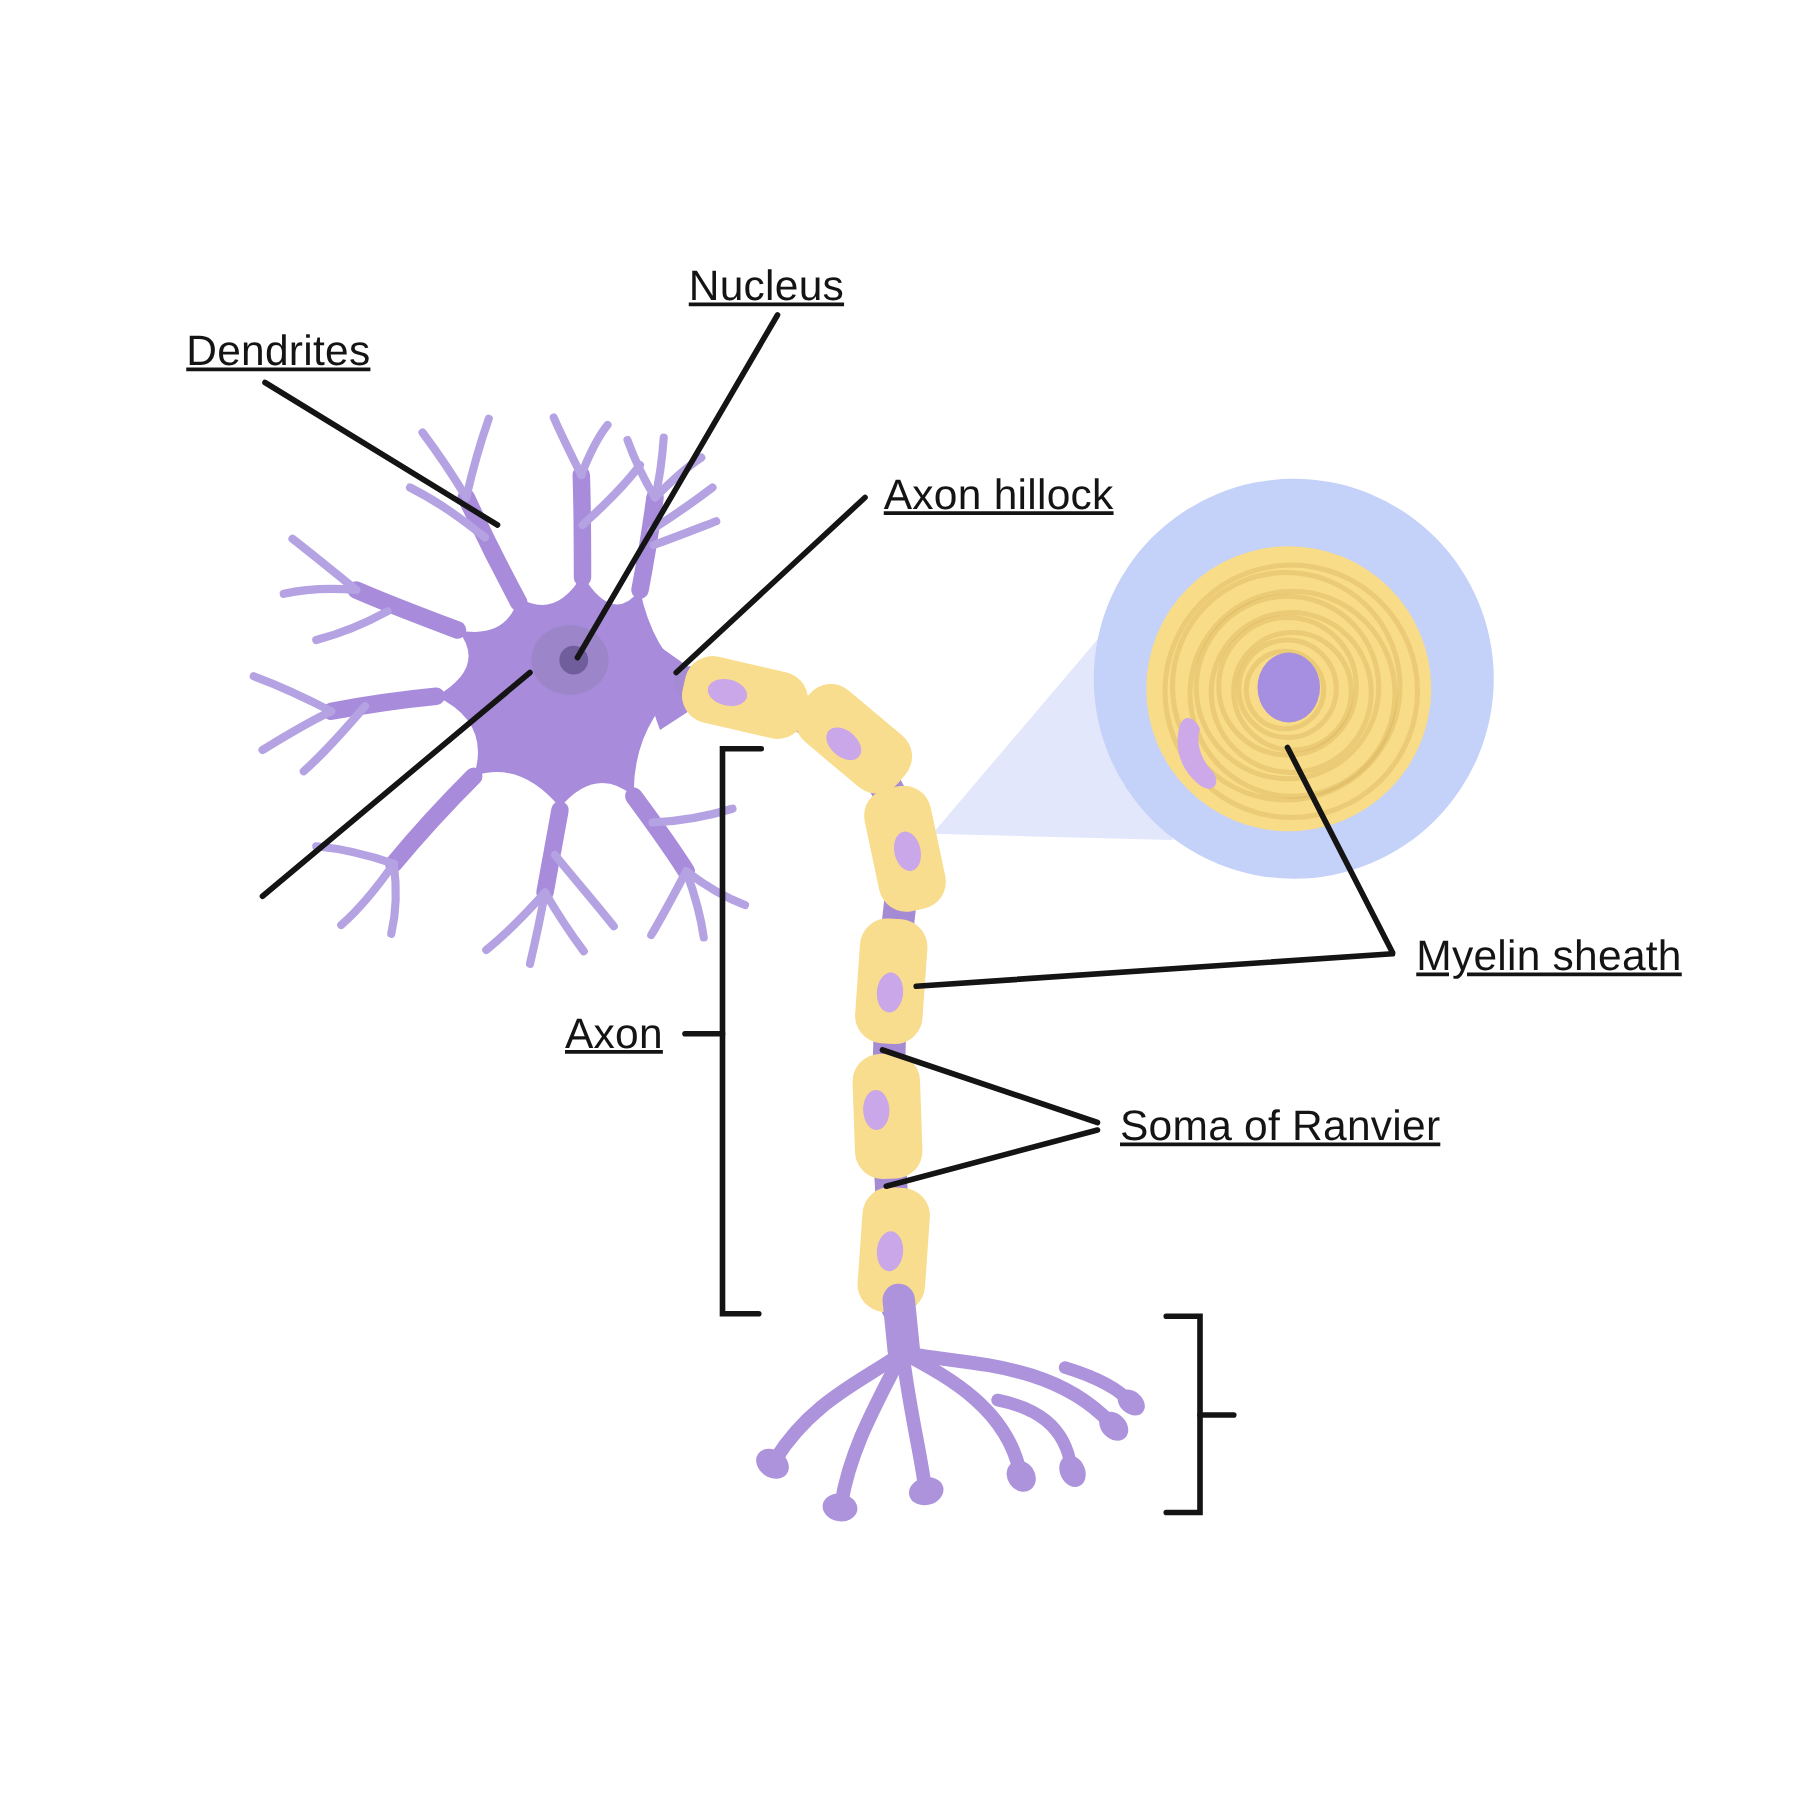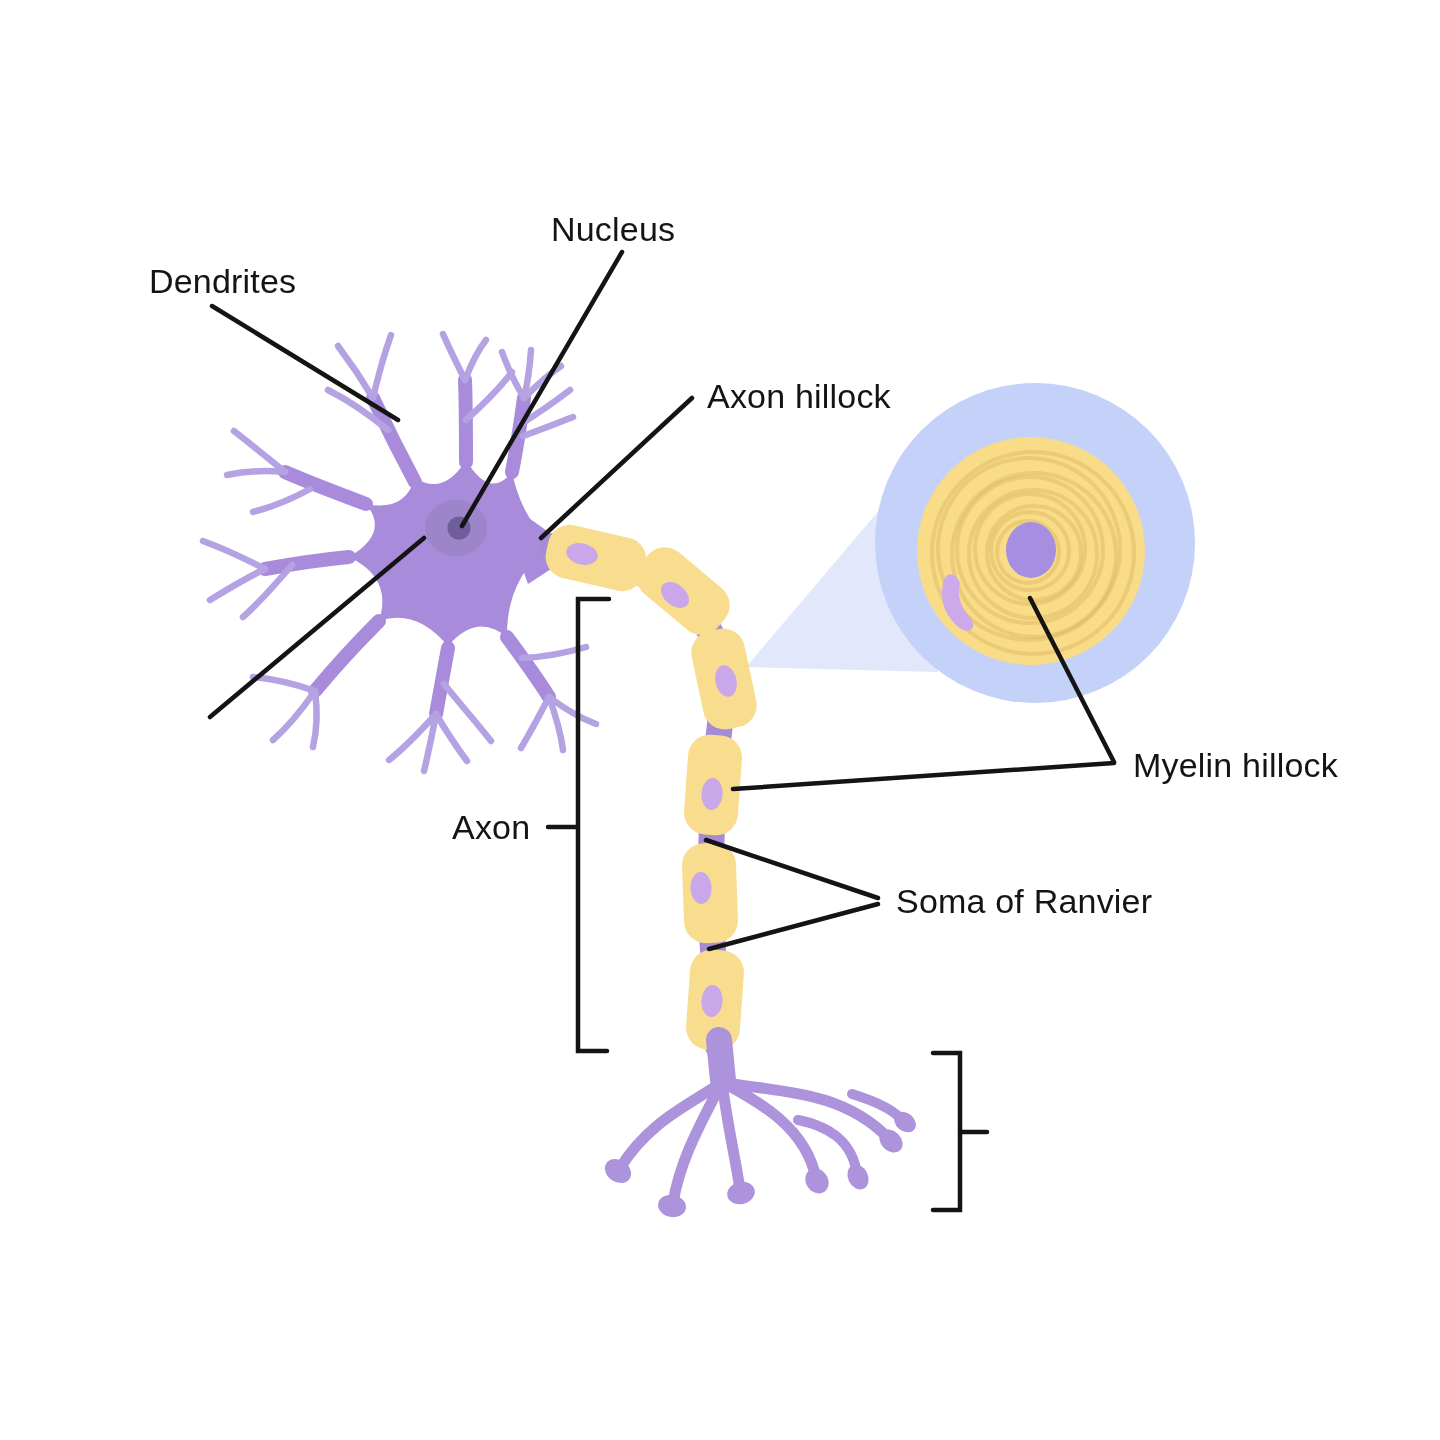--- a/index.html
+++ b/index.html
@@ -1,20 +1,20 @@
 <!DOCTYPE html>
 <html style="--text: #141414; --line: #141414; --soma: #A88CDB; --dendrite: #B4A2E3; --nucleus-outer: #8F7FB8; --nucleus-inner: #6F5D9C; --myelin: #F9DD8E; --node: #A58AD4; --oval: #C9A7E8; --terminal: #AC93DC; --sheath-circle: #C4D1F8; --beam: #E2E7FB; --cross-yellow: #F9DC87; --ring: #D9B660; --axon-core: #A68EE0; --crescent: #CDA9E9;"><head>
 <meta charset="utf-8">
 <style>
   html,body{margin:0;padding:0;background:#fff;}
   #stage{position:relative;width:1440px;height:1440px;background:#fff;overflow:hidden;
          font-family:"Liberation Sans","DejaVu Sans",sans-serif;}
   #art{position:absolute;left:0;top:0;width:1440px;height:1440px;}
   .label{position:absolute;font-size:34px;line-height:40px;color:var(--text,#141414);
-         white-space:nowrap;letter-spacing:0.2px;}
+         white-space:nowrap;letter-spacing:0.2px;text-decoration:underline;}
   .copyright{font-size:36px;}
   
   .ln{stroke:var(--line,#141414);stroke-width:4.5;fill:none;stroke-linecap:round;stroke-linejoin:miter;}
   .twig{stroke:var(--dendrite,#B4A2E3);stroke-width:6.5;fill:none;stroke-linecap:round;}
   .trunk{stroke:var(--soma,#A88CDB);stroke-width:14;fill:none;stroke-linecap:round;}
   .soma{fill:var(--soma,#A88CDB);}
   .nucleus-outer{fill:var(--nucleus-outer,#8F7FB8);opacity:.5;}
   .nucleus-inner{fill:var(--nucleus-inner,#6F5D9C);}
   .spine{stroke:var(--node,#A58AD4);stroke-width:26;fill:none;stroke-linecap:round;stroke-linejoin:round;}
   .seg{fill:var(--myelin,#F9DD8E);}
@@ -159,15 +159,15 @@
       <path class="ln" d="M 548 827 L 578 827"></path>
       <path class="ln" d="M 933 1053 L 960 1053 L 960 1210 L 933 1210"></path>
       <path class="ln" d="M 960 1132 L 987 1132"></path>
     </g>
   </svg>
 
   <div class="label" style="left:149px;top:261px">Dendrites</div>
   <div class="label" style="left:551px;top:209px">Nucleus</div>
   <div class="label" style="left:707px;top:376px">Axon hillock</div>
   <div class="label" style="left:452px;top:807px">Axon</div>
-  <div class="label" style="left:1133px;top:745px">Myelin hillock</div>
+  <div class="label" style="left:1133px;top:745px">Myelin sheath</div>
   <div class="label" style="left:896px;top:881px">Soma of Ranvier</div>
 </div>
 
 </body></html>

